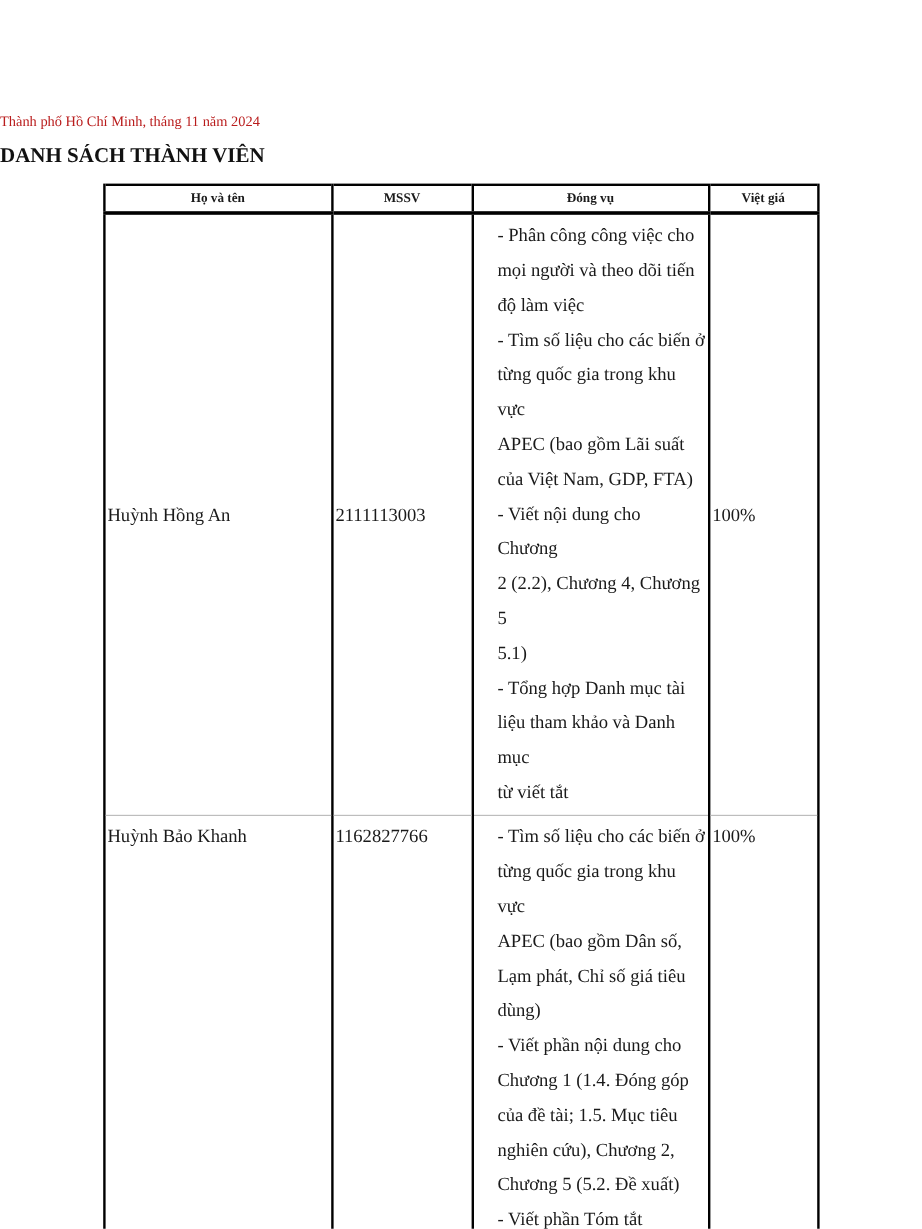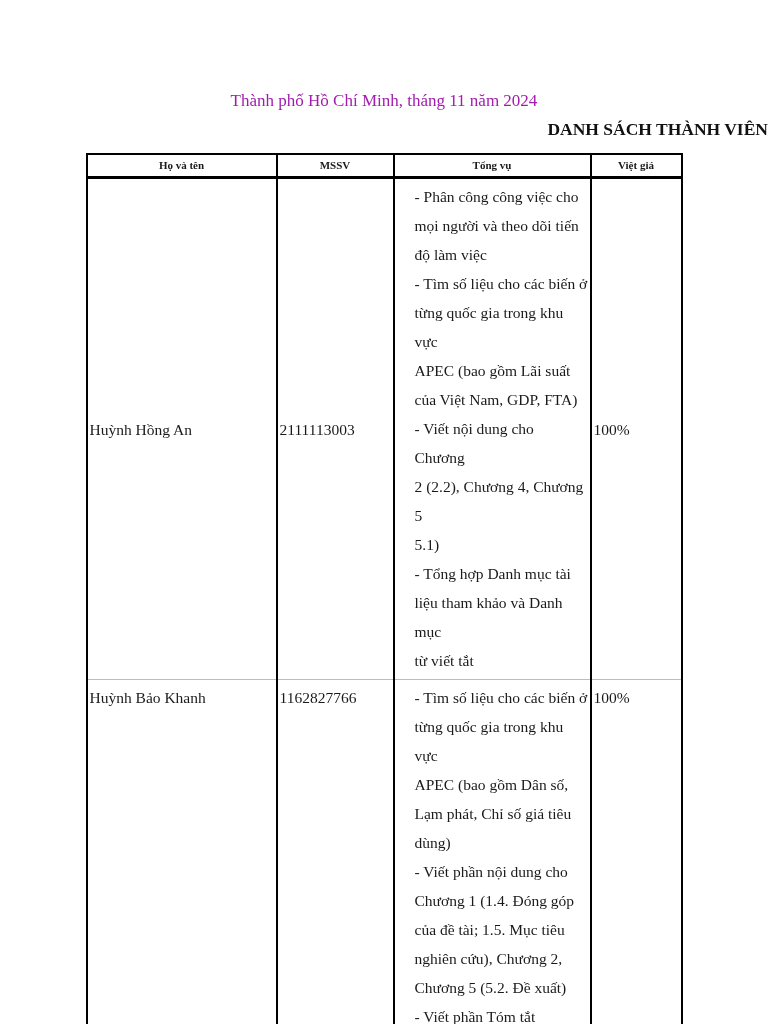--- a/index.html
+++ b/index.html
@@ -14,27 +14,27 @@
     color: #1a1a1a;
     overflow: hidden;
   }
   .page {
     width: 768px;
     height: 1024px;
     box-sizing: border-box;
     padding-top: 90px;
   }
   .dateline {
-    text-align: center;
-    font-size: 17px;
+    text-align: left;
+    font-size: 12px;
     line-height: 22px;
-    color: #a21caf;
+    color: #b91c1c;
   }
   .doc-title {
-    text-align: right;
+    text-align: left;
     font-size: 17.5px;
     font-weight: bold;
     line-height: 22px;
     margin-top: 6px;
     color: #111;
   }
   table.members {
     width: 595px;
     margin: 13px auto 0 auto;
     border-collapse: collapse;
@@ -94,21 +94,21 @@
     <colgroup>
       <col class="c-name">
       <col class="c-mssv">
       <col class="c-tasks">
       <col class="c-rating">
     </colgroup>
     <thead>
       <tr>
         <th>Họ và tên</th>
         <th>MSSV</th>
-        <th>Tổng vụ</th>
+        <th>Đóng vụ</th>
         <th>Việt giá</th>
       </tr>
     </thead>
     <tbody>
       <tr>
         <td class="cell-center">Huỳnh Hồng An</td>
         <td class="cell-center">2111113003</td>
         <td class="cell-tasks">- Phân công công việc cho
 mọi người và theo dõi tiến
 độ làm việc

